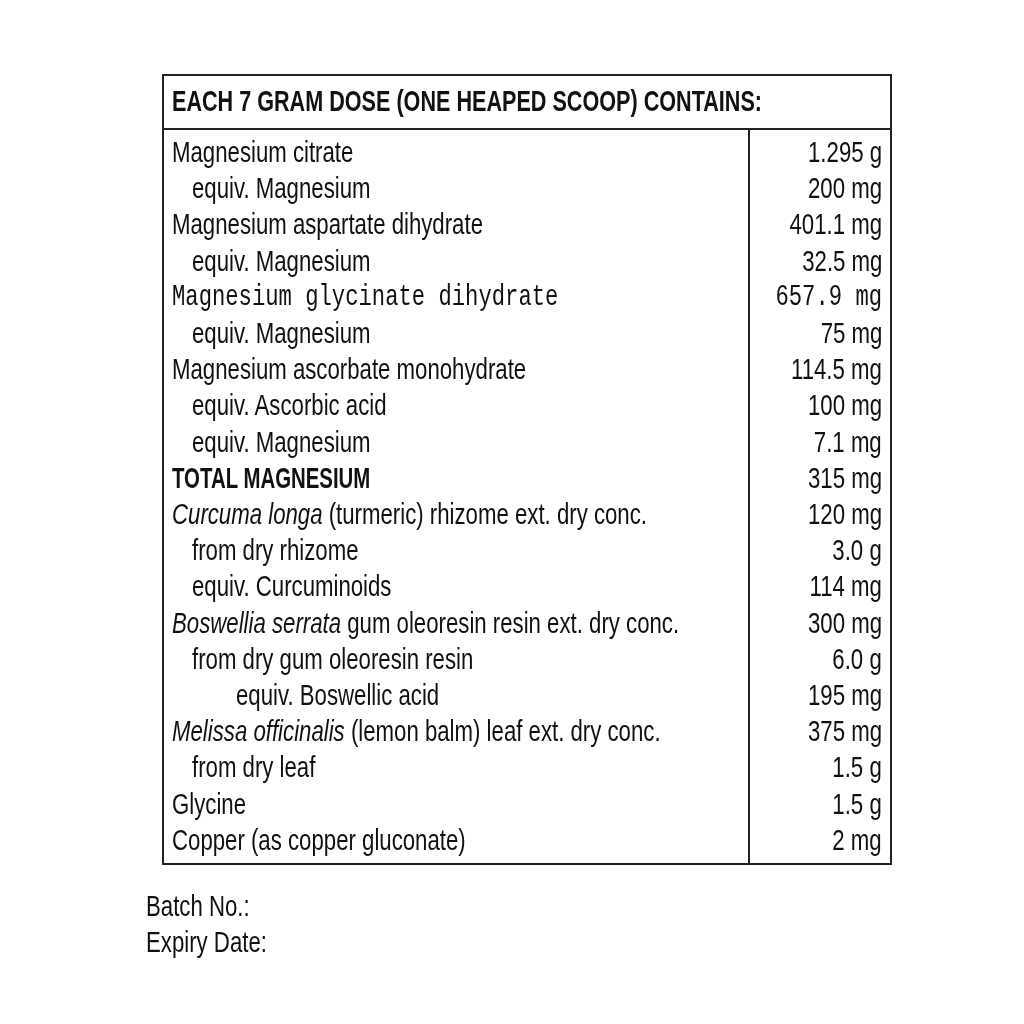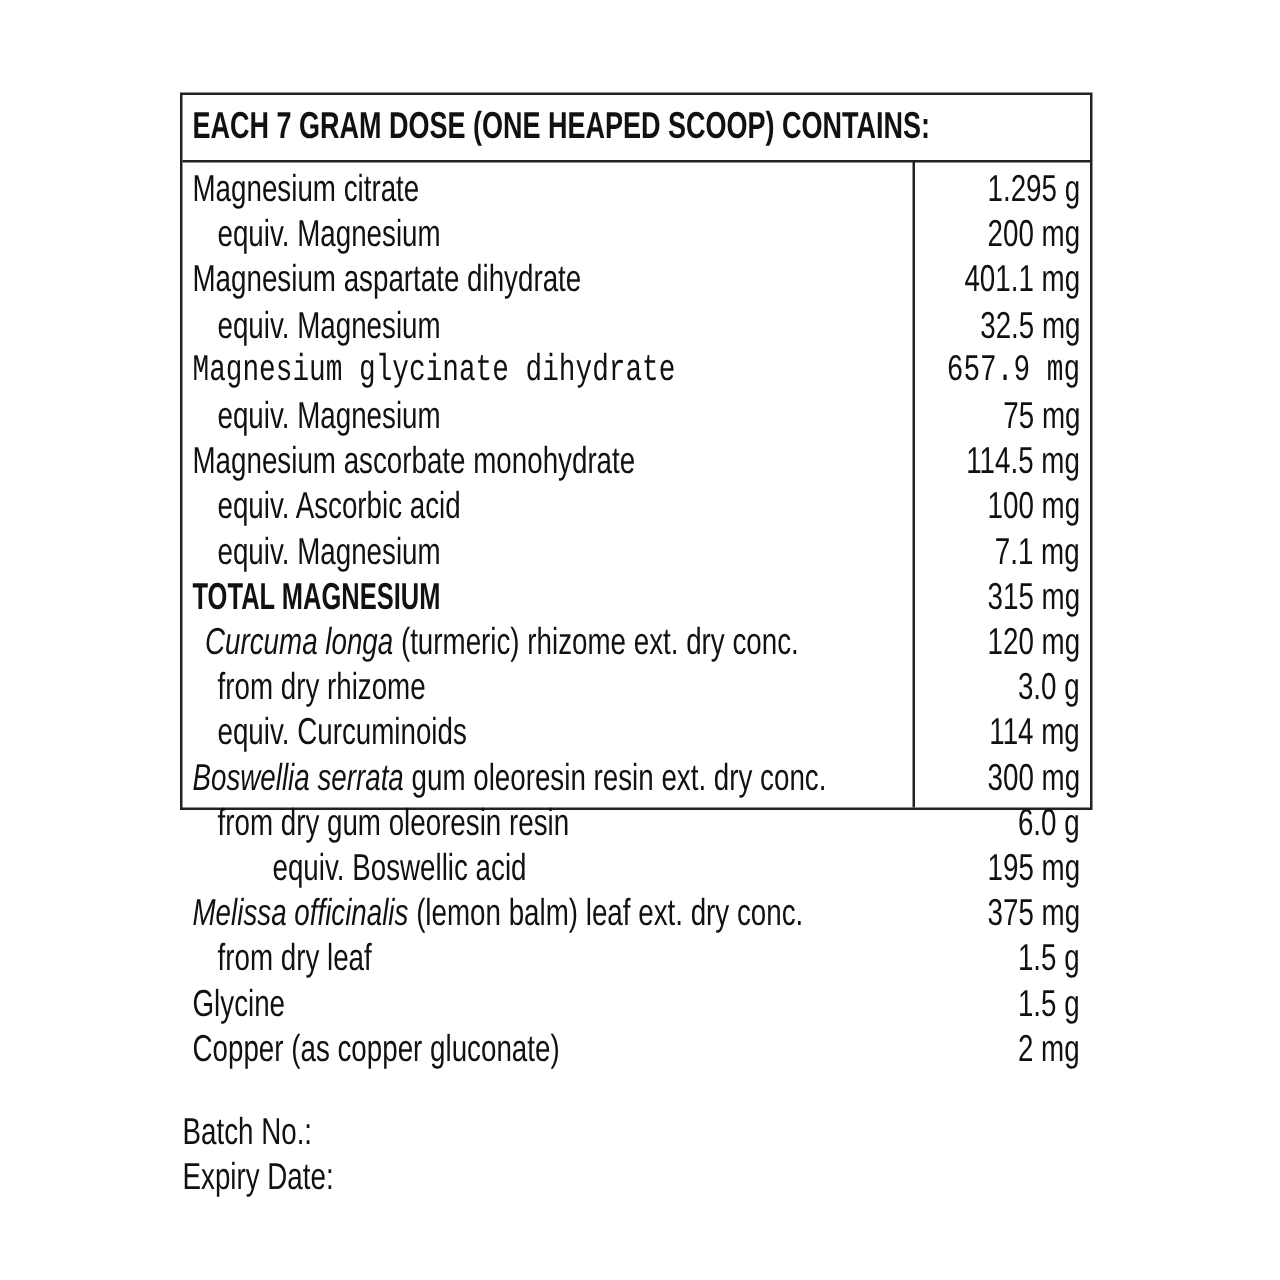--- a/index.html
+++ b/index.html
@@ -1,17 +1,17 @@
 <!DOCTYPE html>
 <html><head>
 <meta charset="utf-8">
 <style>
   html,body{margin:0;padding:0;background:#fff;}
   body{width:1024px;height:1024px;position:relative;overflow:hidden;color:#111;font-family:"Liberation Sans",sans-serif;}
-  .tbl{position:absolute;left:144px;top:74px;width:730px;height:574px;border:2px solid #222;box-sizing:border-box;}
+  .tbl{position:absolute;left:162px;top:74px;width:730px;height:791px;border:2px solid #222;box-sizing:border-box;}
   .hdr{position:absolute;left:0;top:0;right:0;height:52px;border-bottom:2px solid #222;}
   .hdr span{position:absolute;left:8px;top:8px;font-size:30px;font-weight:bold;white-space:nowrap;transform:scaleX(0.72);transform-origin:left top;letter-spacing:0px;}
   .divider{position:absolute;left:584px;top:52px;bottom:0;width:2px;background:#222;}
   .row{position:absolute;left:0;right:0;height:36px;}
   .lbl{position:absolute;left:8px;top:0;font-size:30px;white-space:nowrap;transform:scaleX(0.74);transform-origin:left top;line-height:36px;}
   .lbl.ind{left:28px;}
   .lbl.b{font-weight:bold;transform:scaleX(0.68);}
   .val{position:absolute;right:8px;top:0;font-size:30px;white-space:nowrap;transform:scaleX(0.74);transform-origin:right top;line-height:36px;}
   .foot{position:absolute;left:146px;font-size:30px;white-space:nowrap;transform:scaleX(0.74);transform-origin:left top;line-height:36px;}
   i{font-style:italic;}
@@ -58,21 +58,21 @@
         <div class="val">100 mg</div>
       </div>
       <div class="row" style="top: 347.6px;">
         <div class="lbl ind"><span style="white-space: pre;">equiv. Magnesium</span></div>
         <div class="val">7.1 mg</div>
       </div>
       <div class="row" style="top: 383.8px;">
         <div class="lbl b"><span style="white-space: pre;">TOTAL MAGNESIUM</span></div>
         <div class="val">315 mg</div>
       </div>
-      <div class="row" style="top: 420px; margin-left: 10px;">
+      <div class="row" style="top: 420px;">
         <div class="lbl"><i>Curcuma longa</i><span style="white-space: pre;"> (turmeric) rhizome ext. dry conc.</span></div>
         <div class="val">120 mg</div>
       </div>
       <div class="row" style="top: 456.2px;">
         <div class="lbl ind"><span style="white-space: pre;">from dry rhizome</span></div>
         <div class="val">3.0 g</div>
       </div>
       <div class="row" style="top: 492.4px;">
         <div class="lbl ind"><span style="white-space: pre;">equiv. Curcuminoids</span></div>
         <div class="val">114 mg</div>

